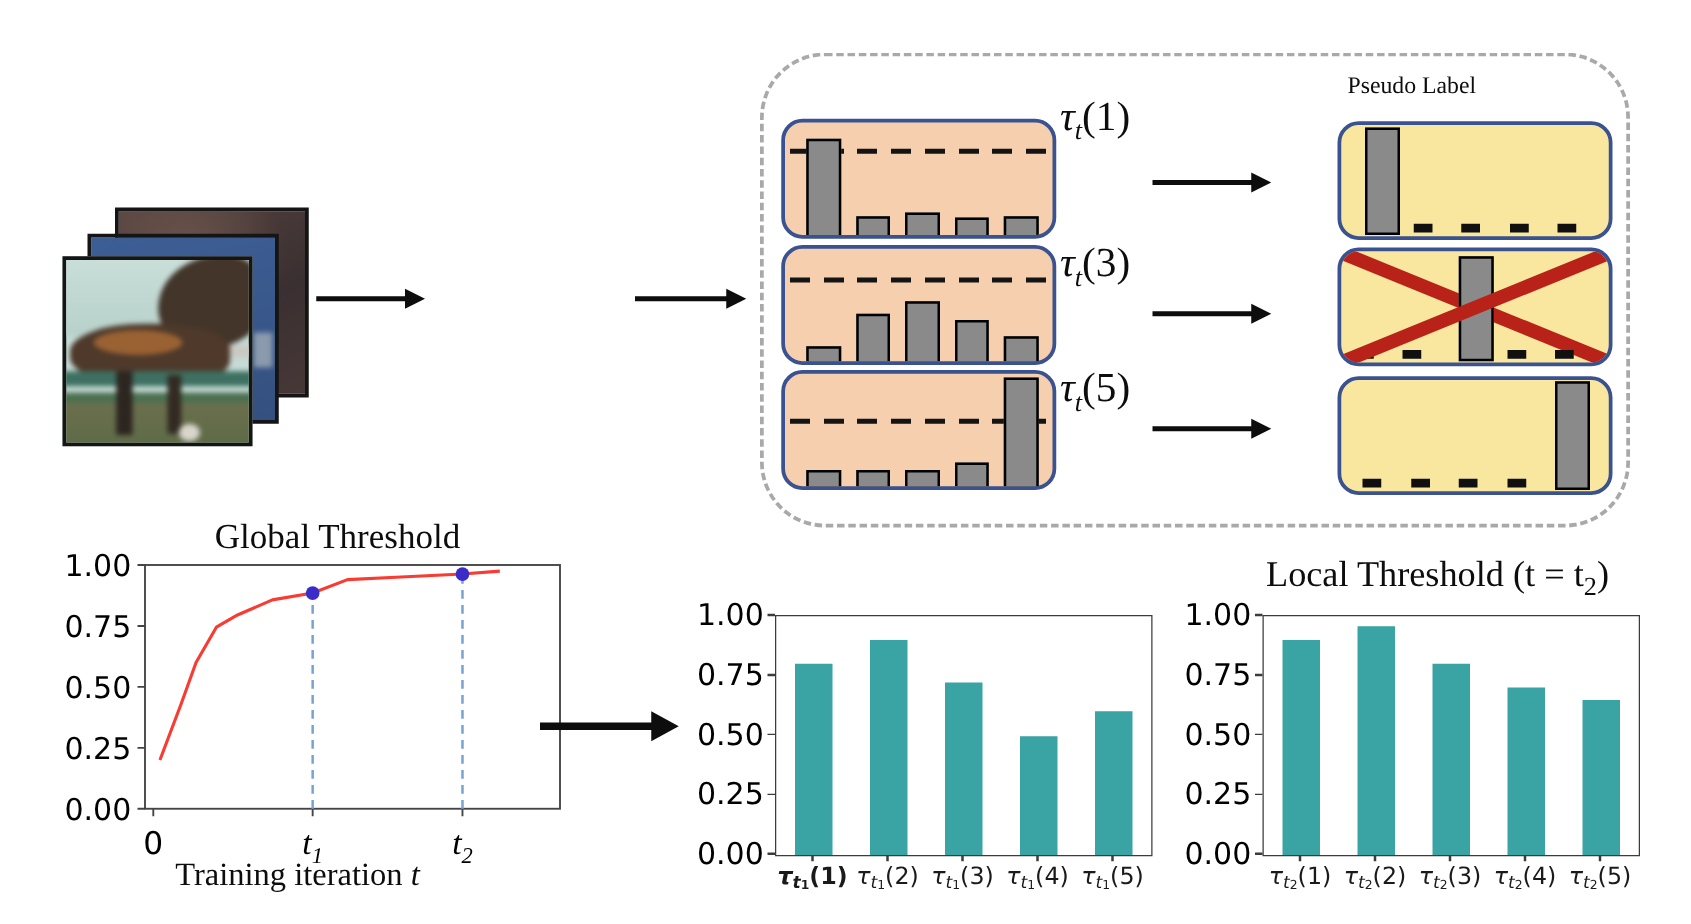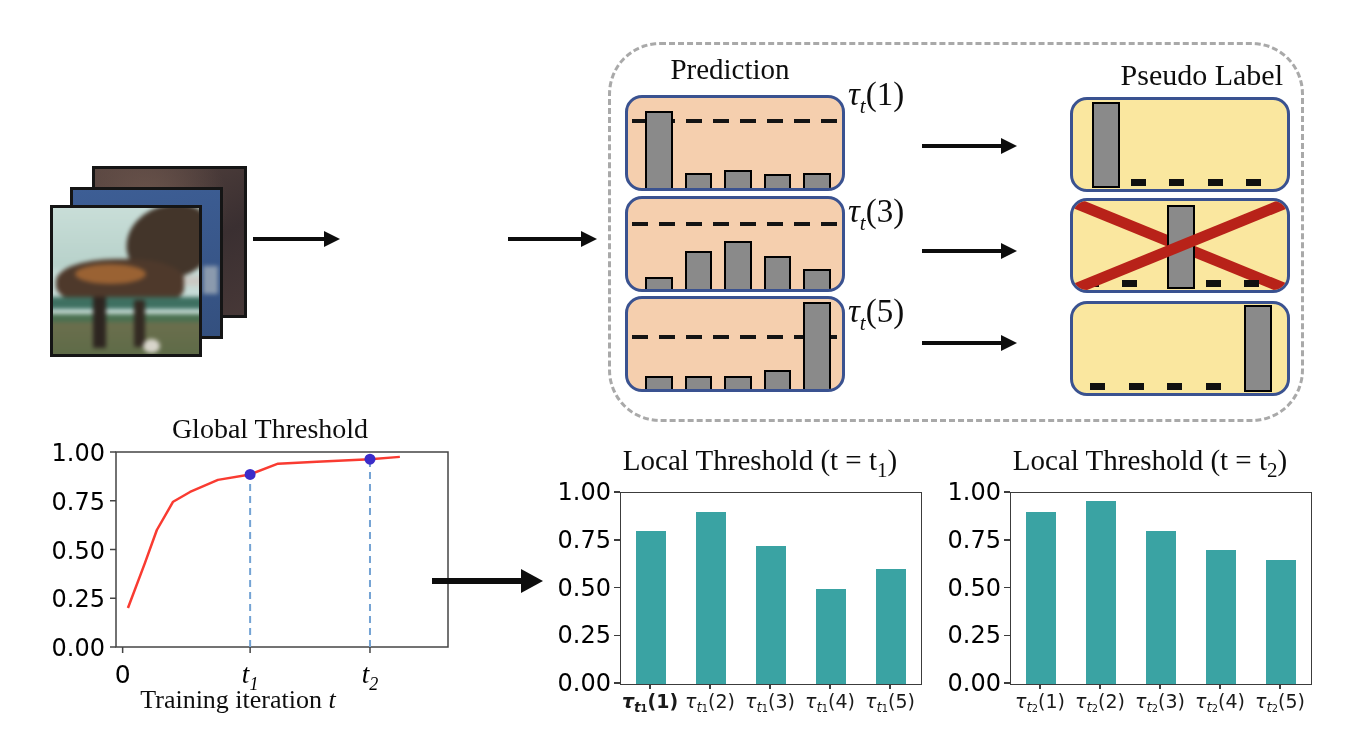--- a/index.html
+++ b/index.html
@@ -54,21 +54,21 @@
   
   .model-box{position:absolute;left:343px;top:210px;width:152px;height:56px;
              background:#a7d194;border:3px solid #0d0d0d;border-radius:13px;
              display:flex;align-items:center;justify-content:center;font-size:31px;}
 
   
   .sat-container{position:absolute;left:608px;top:42px;width:690px;height:374px;
                  border:3px dashed #a9a9a9;border-radius:52px;}
   .sat-title{position:absolute;left:758px;top:0px;width:460px;text-align:center;font-size:31px;}
   .pred-title{position:absolute;left:645px;top:53px;width:170px;text-align:center;font-size:29px;}
-  .pseudo-title{position:absolute;left:1078px;top:58px;width:205px;text-align:right;font-size:30px;}
+  .pseudo-title{position:absolute;left:1078px;top:58px;width:205px;text-align:left;font-size:19px;}
 
   .pred-box{position:absolute;left:625px;width:214px;height:90px;background:#f5cfae;
             border:3px solid #3a5290;border-radius:17px;overflow:hidden;}
   .pb0{top:95px;}.pb1{top:196px;}.pb2{top:296px;}
   .thresh{position:absolute;left:4px;right:4px;height:4px;
           background:repeating-linear-gradient(90deg,#141414 0 16px,rgba(0,0,0,0) 16px 27px);}
   .hbar{position:absolute;bottom:-2px;background:#8a8a8a;border:2.5px solid #000;}
 
   .tau-label{position:absolute;left:848px;width:120px;font-size:33px;font-style:italic;}
   .tl0{top:76px;}.tl1{top:193px;}.tl2{top:293px;}
@@ -130,21 +130,20 @@
       <div class="leg1"></div>
       <div class="leg2"></div>
       <div class="hoof"></div>
     </div>
   </div>
 
   <div class="arrow a1"></div>
   <div class="arrow a2"></div>
 
   <div class="sat-container"></div>
-  <div class="pred-title">Prediction</div>
   <div class="pseudo-title">Pseudo Label</div>
 
   <div class="pred-box pb0" id="pred-0">
       <div class="thresh" style="top: 23%;"></div>
       <div class="hbar" style="left: 8%; width: 11%; height: 83%;"></div>
       <div class="hbar" style="left: 26.5%; width: 11%; height: 14%;"></div>
       <div class="hbar" style="left: 45%; width: 11%; height: 18%;"></div>
       <div class="hbar" style="left: 63.5%; width: 11%; height: 13%;"></div>
       <div class="hbar" style="left: 82%; width: 11%; height: 14%;"></div>
     </div>
@@ -218,21 +217,20 @@
       <line x1="339.98" y1="235" x2="339.98" y2="47.215" stroke="#74a3d4" stroke-width="2" stroke-dasharray="7 5"></line>
       <polyline points="97.952,196 114.884,151.15 126.836,118 143.10399999999998,89.725 160.036,79.975 187.92399999999998,67.88499999999999 220.12800000000001,62.42500000000001 248.016,51.70000000000002 286.86,49.75 339.98,47.215 369.86,44.875" fill="none" stroke="#f93b31" stroke-width="2.5" stroke-linejoin="round"></polyline>
       <circle cx="220.12800000000001" cy="62.42500000000001" r="5.5" fill="#3b2cc9"></circle>
       <circle cx="339.98" cy="47.215" r="5.5" fill="#3b2cc9"></circle>
       <text x="208" y="296" text-anchor="middle" font-size="26" font-family="&quot;Liberation Serif&quot;,&quot;DejaVu Serif&quot;,serif" fill="#0d0d0d"><tspan>Training iteration </tspan><tspan font-style="italic">t</tspan></text>
     </svg>
 
   <div class="arrow arrow-big"></div>
 
   <div class="bar-chart" id="local-1">
-      <div class="bc-title"><span>Local Threshold (t = t</span><sub class="tau-sub" style="font-style: normal;">1</sub><span>)</span></div>
       <div class="bc-plot">
         <div class="bc-bar" style="left: 15px; height: 152.8px;"></div>
         <div class="bc-bar" style="left: 75px; height: 171.9px;"></div>
         <div class="bc-bar" style="left: 135px; height: 137.52px;"></div>
         <div class="bc-bar" style="left: 195px; height: 95.5px;"></div>
         <div class="bc-bar" style="left: 255px; height: 114.6px;"></div>
       </div>
       <div class="bc-ylab" style="top: 229px;">0.00</div>
       <div class="bc-ytick" style="top: 242.25px;"></div>
       <div class="bc-ylab" style="top: 181.25px;">0.25</div>

